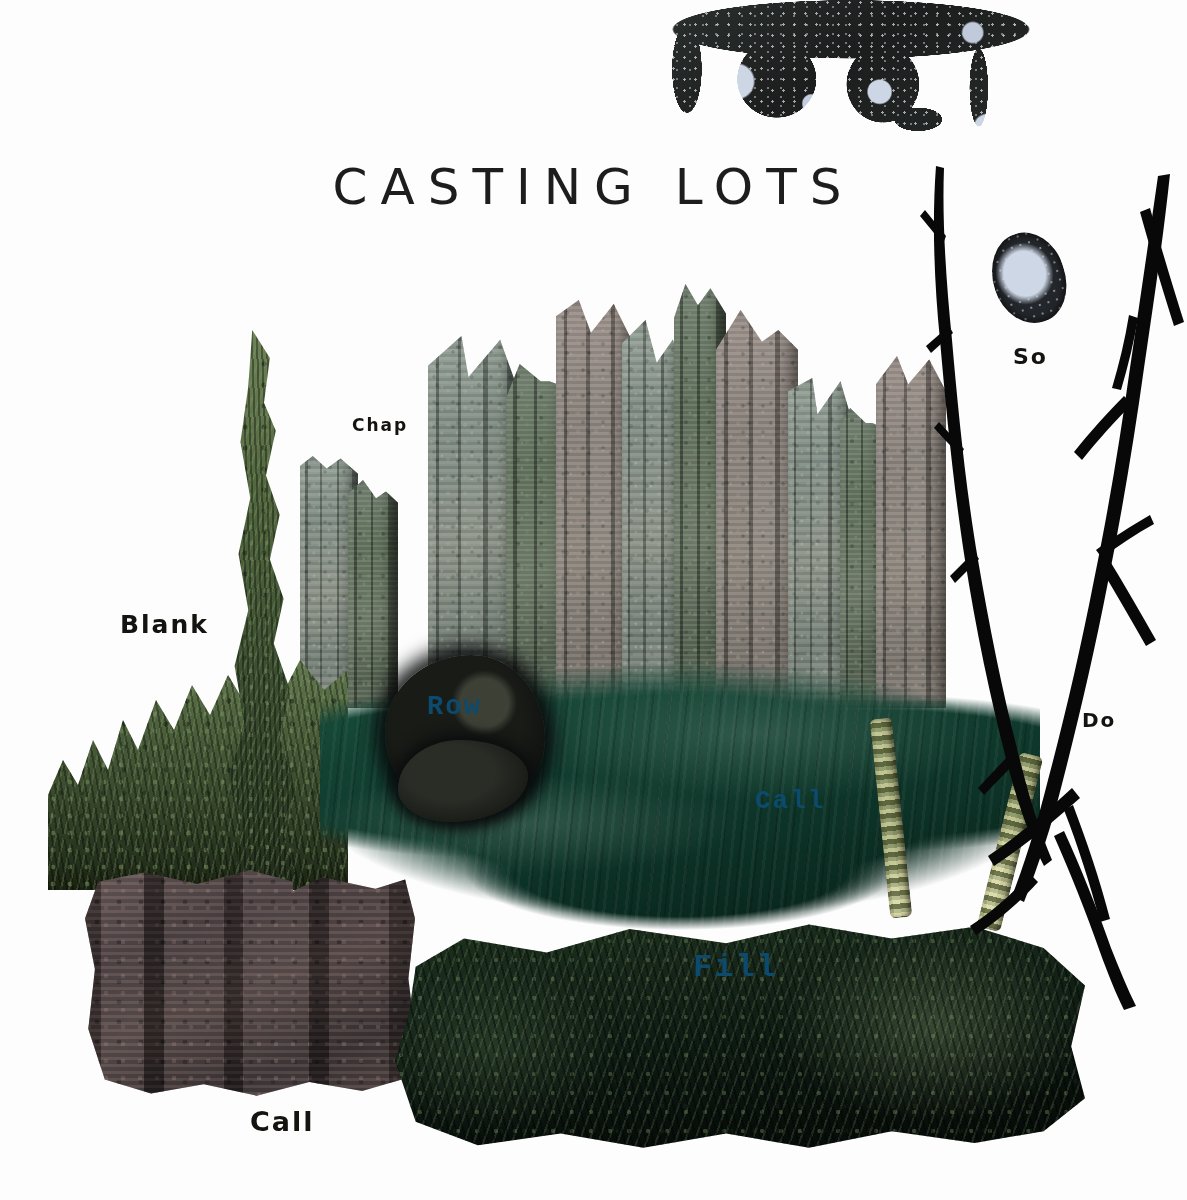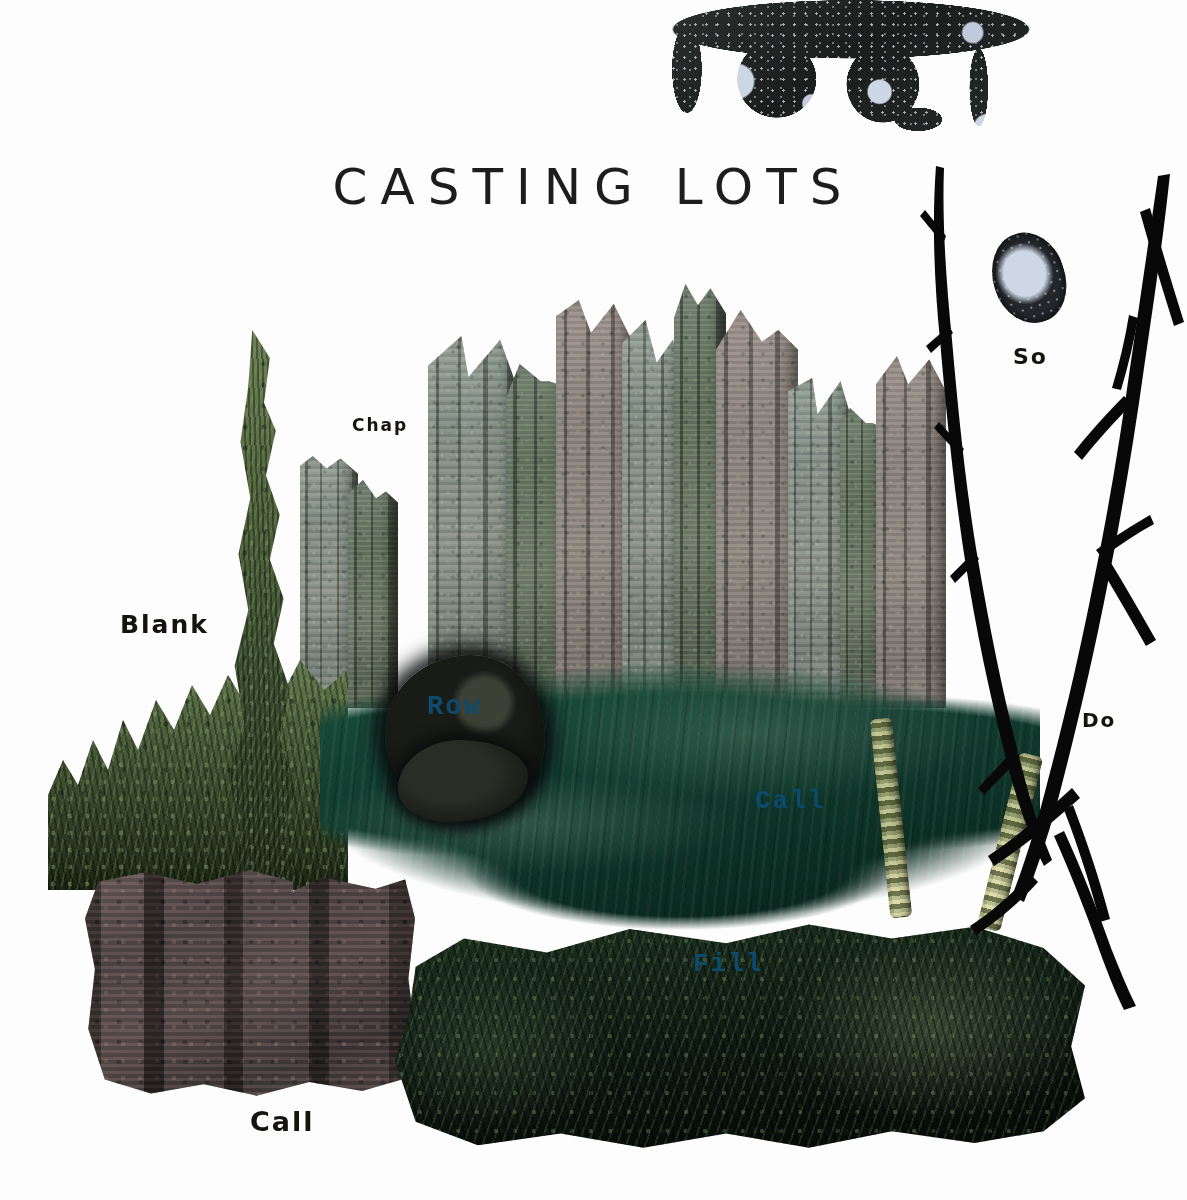--- a/index.html
+++ b/index.html
@@ -307,19 +307,19 @@
         <path d="M118 714 C100 734 80 752 58 766 L64 775 C87 760 108 742 126 722 Z"></path>
       </g>
     </svg>
   </div>
 
   <div id="labels-layer">
       <div class="label dark nosel" style="left: 352px; top: 415px; font-size: 17px;">Chap</div>
       <div class="label dark nosel" style="left: 120px; top: 598px; font-size: 25px; margin-top: 12px;">Blank</div>
       <div class="label light nosel" style="left: 427px; top: 692px; font-size: 27px;">Row</div>
       <div class="label light nosel" style="left: 755px; top: 786px; font-size: 26px;">Call</div>
-      <div class="label light nosel" style="left: 693px; top: 949px; font-size: 26px;">Fill</div>
+      <div class="label light nosel" style="left: 693px; top: 949px; font-size: 32px;">Fill</div>
       <div class="label dark nosel" style="left: 250px; top: 1106px; font-size: 27px;">Call</div>
       <div class="label dark nosel" style="left: 1013px; top: 344px; font-size: 22px;">So</div>
       <div class="label dark nosel" style="left: 1082px; top: 708px; font-size: 20px;">Do</div>
     </div>
 
 </div>
 
 </body></html>

